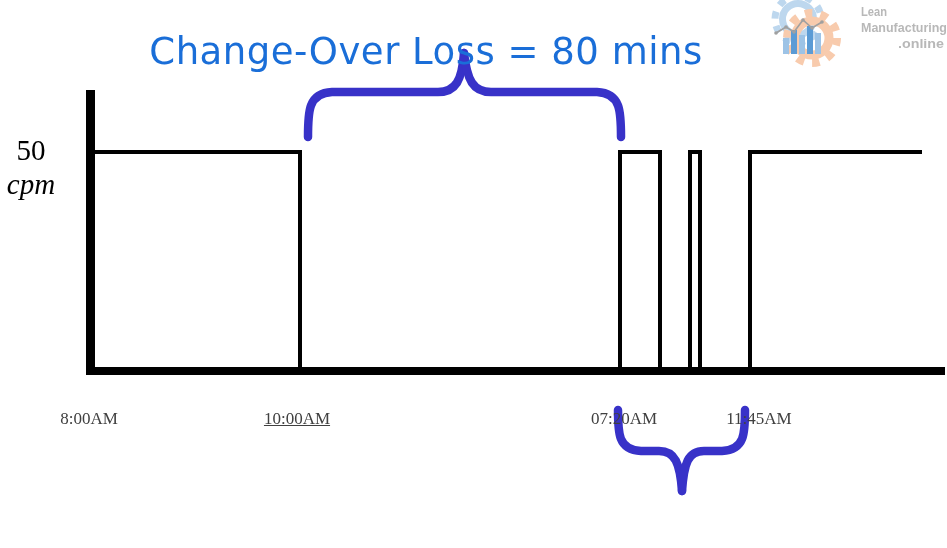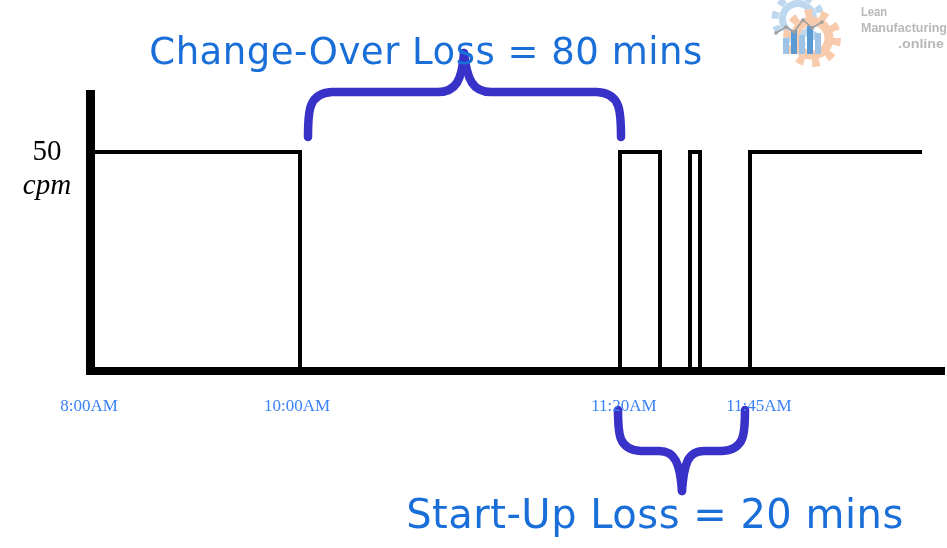--- a/index.html
+++ b/index.html
@@ -33,29 +33,28 @@
     font-size: 40px; line-height: 1.15;
   }
   .y-label {
     position: absolute;
     left: 0px; width: 62px;
     color: #000;
     font-family: "Liberation Serif", serif;
     font-size: 29px;
     text-align: center;
     line-height: 1.0;
-    padding-left: 16px;
   }
   .y-label.value { top: 136px; }
   .y-label.unit  { top: 170px; font-style: italic; }
   .x-tick {
     position: absolute;
-    top: 396px;
+    top: 409px;
     width: 90px;
-    color: #3b82f6;
+    color: #404040;
     font-family: "Liberation Serif", serif;
     font-size: 17px;
     text-align: center;
     white-space: nowrap;
   }
 </style>
 </head>
 <body>
 
 <div class="stage">
@@ -105,23 +104,22 @@
 
       <g font-family="Liberation Sans, sans-serif" font-weight="bold" font-size="13.5">
         <text x="861" y="16" lengthAdjust="spacingAndGlyphs" textLength="26" fill="#b8b8b8">Lean</text>
         <text x="861" y="32" lengthAdjust="spacingAndGlyphs" textLength="86" fill="#b8b8b8">Manufacturing</text>
         <text x="944" y="48" text-anchor="end" lengthAdjust="spacingAndGlyphs" textLength="46" fill="#b8b8b8">.online</text>
       </g>
     </g>
   </svg>
 
   <div class="annotation changeover">Change-Over Loss = 80 mins</div>
-  <div class="annotation startup">Start-Up Loss = 20 mins</div>
 
   <div class="y-label value">50</div>
   <div class="y-label unit">cpm</div>
 
   <div class="x-tick" style="left: 44px;">8:00AM</div>
-  <div class="x-tick" style="left: 252px;">10:00AM</div>
-  <div class="x-tick" style="left: 579px;">11:20AM</div>
+  <div class="x-tick" style="left: 252px; text-decoration: underline;">10:00AM</div>
+  <div class="x-tick" style="left: 579px;">07:20AM</div>
   <div class="x-tick" style="left: 714px;">11:45AM</div>
 
 </div>
 
 </body></html>

